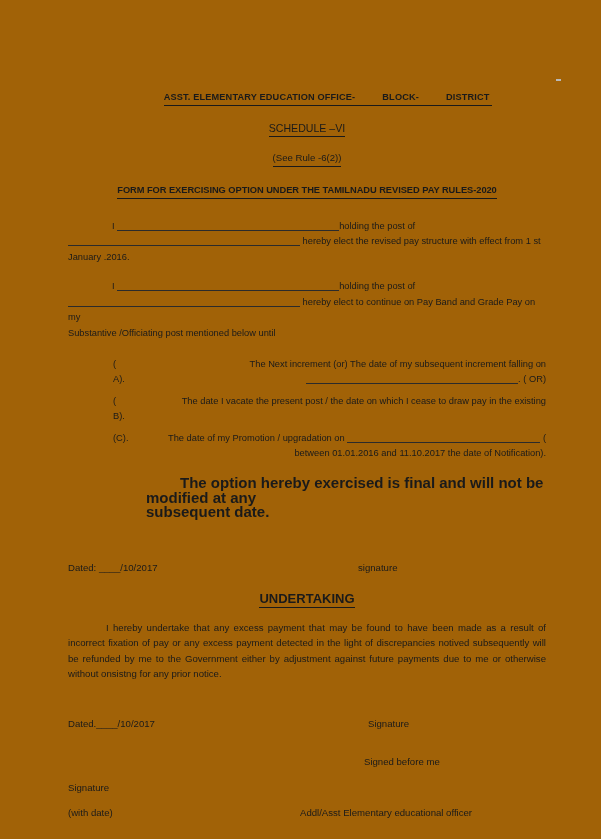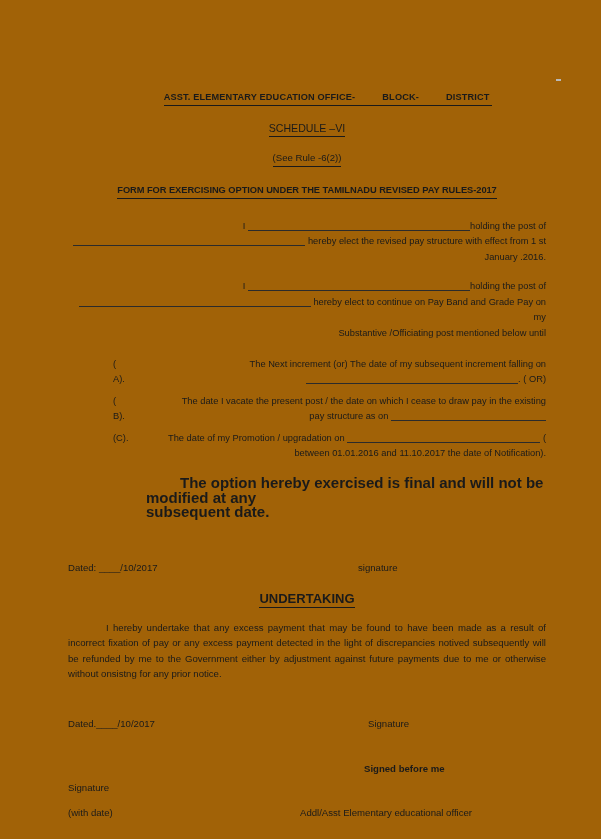--- a/index.html
+++ b/index.html
@@ -74,21 +74,20 @@
   .sp14 { height: 14px; }
   .sp16 { height: 16px; }
   .sp20 { height: 20px; }
   .sp34 { height: 34px; }
   .sp40 { height: 40px; }
 
   
   .para {
     font-size: 9.3px;
     line-height: 15.5px;
-    text-align: right;
   }
   .fill {
     display: inline-block;
     border-bottom: 1.1px solid #2b2b2b;
     vertical-align: -2px;
   }
   .f-a { width: 222px; }
   .f-b { width: 232px; }
   .f-c { width: 212px; }
   .f-d { width: 155px; }
@@ -122,21 +121,21 @@
 
   
   .row {
     position: relative;
     font-size: 9.6px;
     line-height: 15px;
     height: 15px;
   }
   .row .right-358 { position: absolute; left: 290px; top: 0; }
   .row .right-300 { position: absolute; left: 300px; top: 0; }
-  .row .right-296 { position: absolute; left: 296px; top: 16px; font-weight: bold; }
+  .row .right-296 { position: absolute; left: 296px; top: 9px; }
   .row .right-232 { position: absolute; left: 232px; top: 0; }
 
   .head-undertaking {
     text-align: center;
     font-size: 13px;
     font-weight: bold;
     line-height: 15px;
   }
 
   .justify {
@@ -172,21 +171,21 @@
 
     <div class="sp12"></div>
 
     <div class="hdr-center">
       <span class="u-text hdr-rule">(See Rule -6(2))</span>
     </div>
 
     <div class="sp14"></div>
 
     <div class="hdr-center">
-      <span class="u-text hdr-form">FORM FOR EXERCISING OPTION UNDER THE TAMILNADU REVISED PAY RULES-2017</span>
+      <span class="u-text hdr-form">FORM FOR EXERCISING OPTION UNDER THE TAMILNADU REVISED PAY RULES-2020</span>
     </div>
 
     <div class="sp20"></div>
 
     <div class="para">
       <span class="indent-i">I</span>
       <span class="fill f-a"></span><span>holding the post of</span><br>
       <span class="fill f-b"></span><span> hereby elect the revised pay structure with effect from 1 st</span><br>
       <span>January .2016.</span>
     </div>
@@ -209,23 +208,20 @@
         <span class="sub">
           <span class="fill f-c"></span><span>. ( OR)</span>
         </span>
       </div>
     </div>
 
     <div class="clause">
       <div class="clause-label">( B).</div>
       <div class="clause-body">
         <span> The date I vacate the present post / the date on which I cease to draw pay in the existing</span>
-        <span class="sub">
-          <span>pay structure as on </span><span class="fill f-d"></span>
-        </span>
       </div>
     </div>
 
     <div class="clause">
       <div class="clause-label">(C).</div>
       <div class="clause-body">
         <span>The date of my Promotion / upgradation on </span><span class="fill f-e"></span><span> (</span>
         <span class="sub">between 01.01.2016 and 11.10.2017 the date of Notification).</span>
       </div>
     </div>

